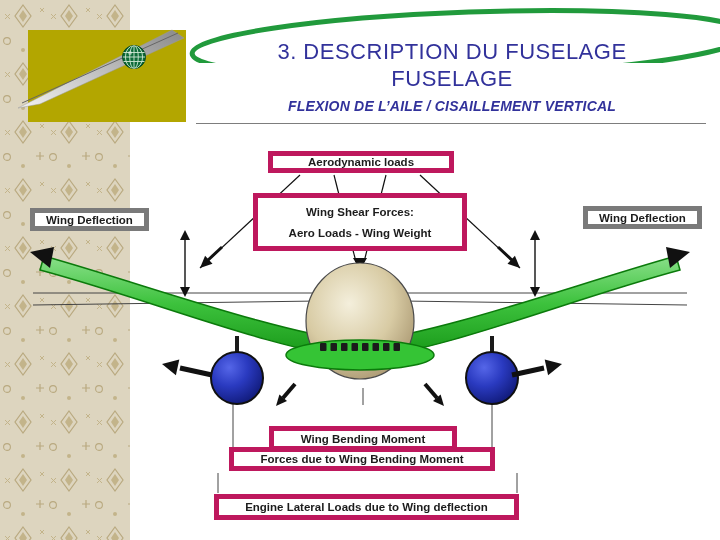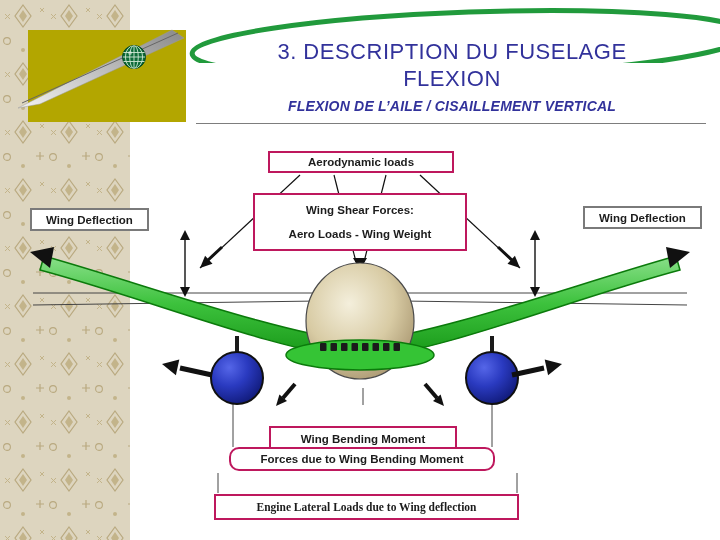--- a/index.html
+++ b/index.html
@@ -21,33 +21,33 @@
     letter-spacing:.5px;
   }
   .slide-subtitle{
     margin-top:6px;color:var(--title-blue,#32329b);font-size:14px;font-weight:bold;
     font-style:italic;letter-spacing:.2px;
   }
   .title-underline{
     position:absolute;left:196px;top:123px;width:510px;height:1px;background:#7d7d7d;z-index:3;
   }
   .label-box{
-    position:absolute;z-index:3;background:#fff;border:2px solid #be185d;
+    position:absolute;z-index:3;background:#fff;border:5px solid #be185d;
     display:flex;align-items:center;justify-content:center;
     font-size:11.5px;font-weight:bold;color:var(--label-text,#1c1c1c);
     text-align:center;box-sizing:border-box;
   }
   .label-soft{border-color:#7a7a7a;}
   .box-aero{left:268px;top:151px;width:186px;height:22px;}
   .box-defl-left{left:30px;top:208px;width:119px;height:23px;}
   .box-defl-right{left:583px;top:206px;width:119px;height:23px;}
   .box-shear{left:253px;top:193px;width:214px;height:58px;flex-direction:column;justify-content:space-around;padding:3px 12px;}
   .box-bending{left:269px;top:406px;width:188px;height:25px;margin-top:20px;}
-  .box-forces{left:229px;top:447px;width:266px;height:24px;border-radius:10px;}
-  .box-engine{left:214px;top:494px;width:305px;height:26px;font-family:Liberation Serif, serif;}
+  .box-forces{left:229px;top:447px;width:266px;height:24px;}
+  .box-engine{left:214px;top:494px;width:305px;height:26px;}
   .shear-line{width:100%;}
   
   .swoosh{fill:none;stroke:var(--swoosh-green,#219a3c);stroke-width:5;}
   .wing{fill:url(#wingGrad);stroke:var(--wing-green-dark,#0b7a0b);stroke-width:1.5;}
   .band{fill:var(--wing-green,#35c435);stroke:var(--wing-green-dark,#0b7a0b);stroke-width:1.5;}
   .fuse{fill:url(#fuseGrad);stroke:#4a4a4a;stroke-width:1.2;}
   .engine{fill:url(#engGrad);stroke:#101010;stroke-width:2;}
   .thin{stroke:#444;stroke-width:1;fill:none;}
   .guide{stroke:#111;stroke-width:1.2;fill:none;}
   .shaft{stroke:#111;fill:none;}
@@ -207,21 +207,21 @@
       </g>
       <g>
         <line class="shaft" x1="425" y1="384" x2="437" y2="398" stroke-width="4"></line>
         <polygon class="ah" points="444,406 440.6,394.4 433,401"></polygon>
       </g>
     </g>
   </svg>
 
   <div class="title-block">
     <div class="slide-title">3. DESCRIPTION DU FUSELAGE</div>
-    <div class="slide-title">FLEXION</div>
+    <div class="slide-title">FUSELAGE</div>
     <div class="slide-subtitle">FLEXION DE L’AILE / CISAILLEMENT VERTICAL</div>
   </div>
   <div class="title-underline"></div>
 
   <div class="label-box box-aero">Aerodynamic loads</div>
 
   <div class="label-box label-soft box-defl-left">Wing Deflection</div>
 
   <div class="label-box label-soft box-defl-right">Wing Deflection</div>
 

